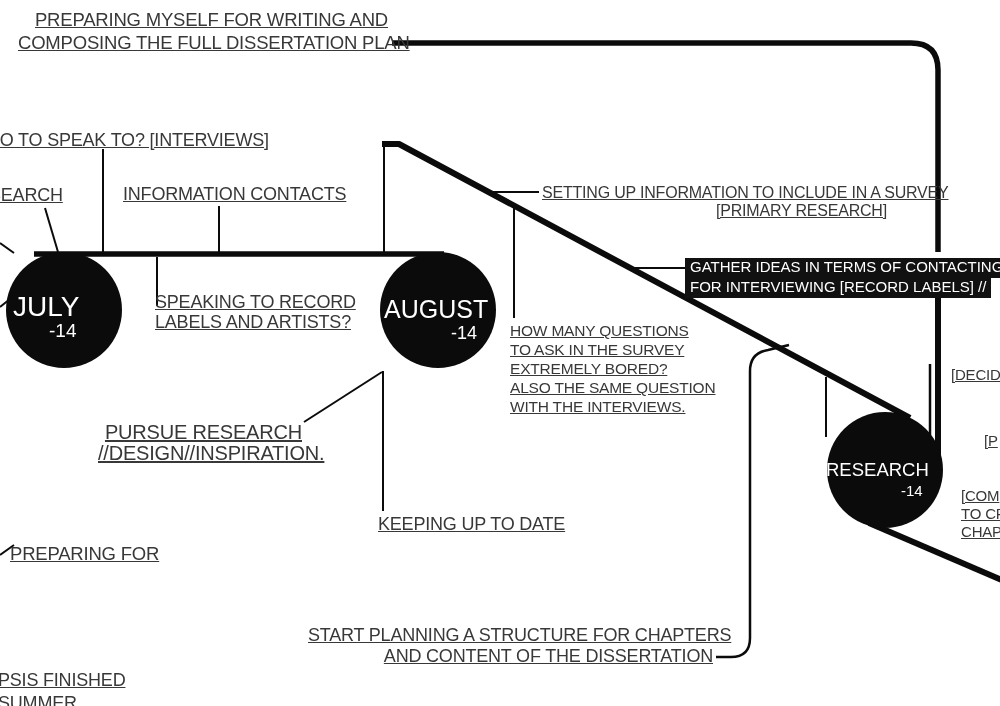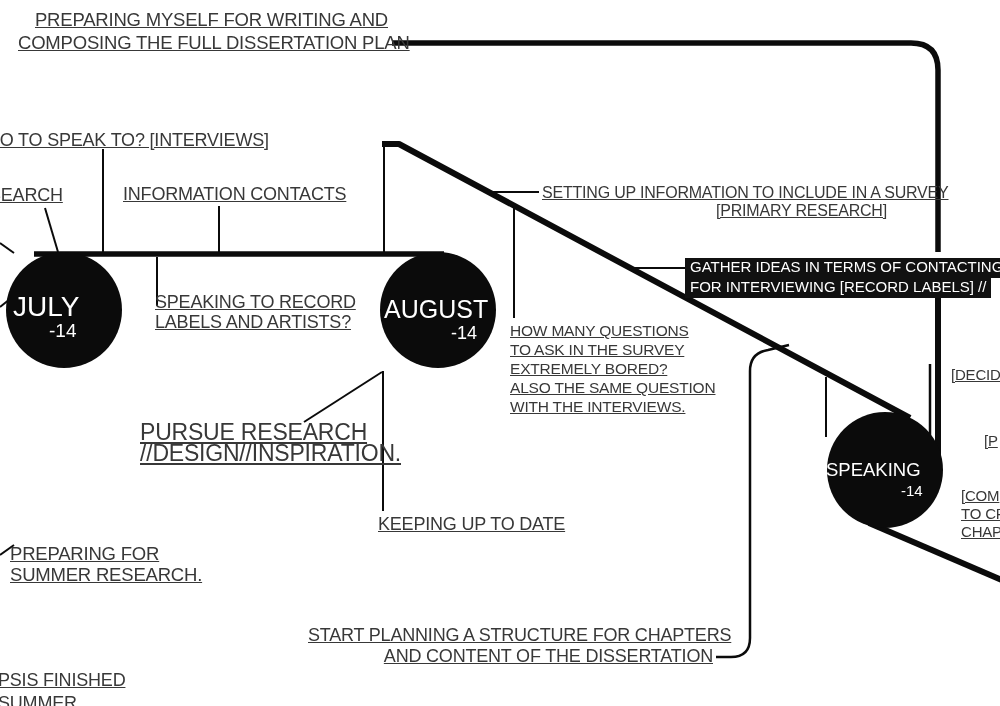--- a/index.html
+++ b/index.html
@@ -33,21 +33,21 @@
   #title{left:18px;top:8px;width:370px;text-align:right;font-size:18.5px;line-height:23px;}
   #speakto{left:-13px;top:130px;font-size:18px;}
   #researchpart{left:-11px;top:185px;font-size:18px;}
   #contacts{left:123px;top:184px;font-size:18px;}
   #speaking{left:155px;top:292px;font-size:18px;line-height:20px;}
   #setting1{left:542px;top:184px;font-size:16px;}
   #setting2{left:716px;top:202px;font-size:16px;}
   #gather1{left:685px;top:258px;font-size:15px;}
   #gather2{left:685px;top:278px;font-size:15px;}
   #howmany{left:510px;top:321px;font-size:15.5px;line-height:19px;}
-  #pursue{left:98px;top:422px;width:204px;text-align:right;font-size:23px;line-height:21px;margin-left:42px;}
+  #pursue{left:98px;top:422px;width:204px;text-align:right;font-size:20px;line-height:21px;}
   #keeping{left:378px;top:514px;font-size:18px;line-height:21px;}
   #prepsummer{left:10px;top:543px;font-size:18.5px;line-height:21px;}
   #startplan{left:308px;top:625px;width:405px;text-align:right;font-size:18px;line-height:21px;}
   #synopsis{left:-2px;top:669px;font-size:18px;line-height:23px;}
   #decide{left:951px;top:366px;font-size:15px;}
   #ppart{left:984px;top:432px;font-size:15px;}
   #compart{left:961px;top:487px;font-size:15px;line-height:18px;}
   #july-name{left:13px;top:293px;font-size:28px;}
   #july-year{left:49px;top:321px;font-size:19px;}
   #august-name{left:384px;top:297px;font-size:25px;}
@@ -90,21 +90,21 @@
       <circle cx="438" cy="310" r="58"></circle>
       <circle cx="885" cy="470" r="58"></circle>
     </g>
   </svg>
 </div>
 
 <div id="july-name" class="monthname">JULY</div>
 <div id="july-year" class="monthyear">-14</div>
 <div id="august-name" class="monthname">AUGUST</div>
 <div id="august-year" class="monthyear">-14</div>
-<div id="september-name" class="monthname">SPEAKING</div>
+<div id="september-name" class="monthname">RESEARCH</div>
 <div id="september-year" class="monthyear">-14</div>
 
 <div id="title" class="txt block">
   <span>PREPARING MYSELF FOR WRITING AND</span>
   <span>COMPOSING THE FULL DISSERTATION PLAN</span>
 </div>
 
 <div id="speakto" class="txt">HO TO SPEAK TO? [INTERVIEWS]</div>
 
 <div id="researchpart" class="txt">SEARCH</div>
@@ -134,21 +134,20 @@
   <span>PURSUE RESEARCH</span>
   <span>//DESIGN//INSPIRATION.</span>
 </div>
 
 <div id="keeping" class="txt block">
   <span>KEEPING UP TO DATE</span>
 </div>
 
 <div id="prepsummer" class="txt block">
   <span>PREPARING FOR</span>
-  <span>SUMMER RESEARCH.</span>
 </div>
 
 <div id="startplan" class="txt block">
   <span>START PLANNING A STRUCTURE FOR CHAPTERS</span>
   <span>AND CONTENT OF THE DISSERTATION</span>
 </div>
 
 <div id="synopsis" class="txt block">
   <span>PSIS FINISHED</span>
   <span>SUMMER.</span>

